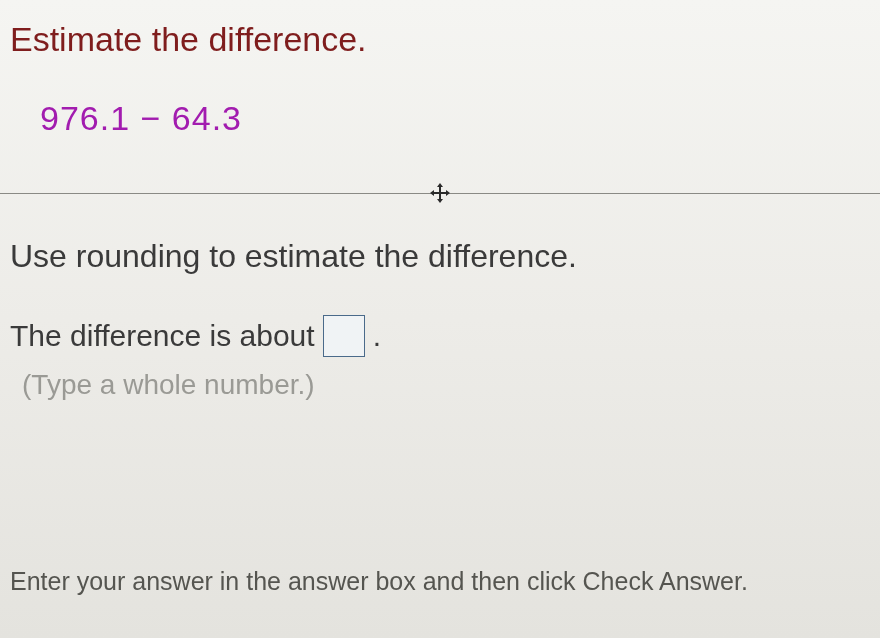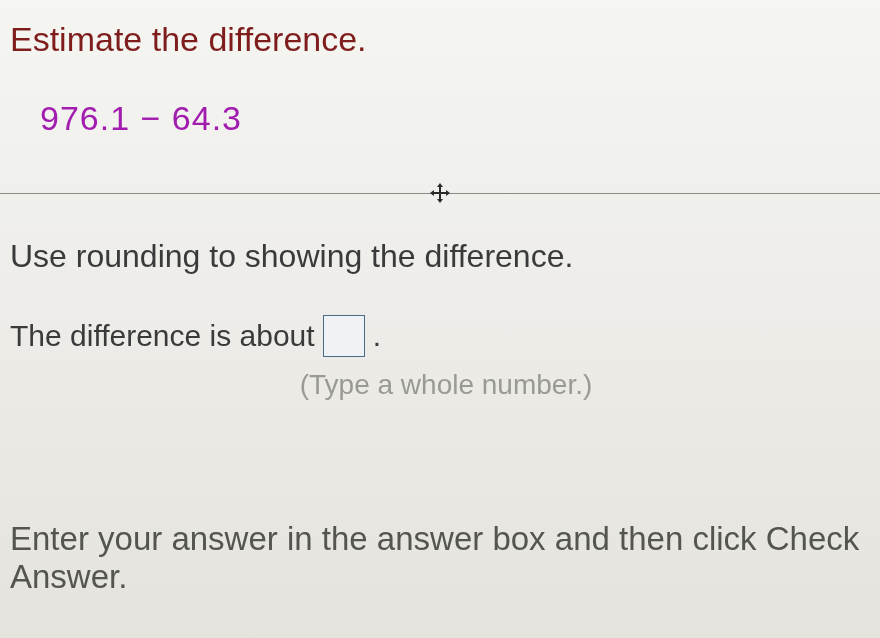--- a/index.html
+++ b/index.html
@@ -77,30 +77,29 @@
       border: 1px solid #4a6a8a;
       background: #f0f3f5;
       font-size: 24px;
       text-align: center;
       color: #3a3a3a;
     }
     .hint-text {
       font-size: 28px;
       color: #9a9a95;
       margin-left: 12px;
-      text-align: center;
     }
     .footer-section {
       position: absolute;
       bottom: 18px;
       left: 10px;
       right: 0;
     }
     .footer-instruction {
-      font-size: 33px;
+      font-size: 25px;
       color: #555550;
       margin-bottom: 24px;
     }
     .progress-row {
       display: flex;
       align-items: center;
       gap: 24px;
       margin-left: 14px;
     }
     .progress-label {
@@ -130,21 +129,21 @@
 <div class="divider-row">
   <div class="divider-line"></div>
   <div class="move-icon">
     <svg width="22" height="22" viewBox="0 0 22 22">
       <path d="M11 1 L14 5 L12 5 L12 10 L17 10 L17 8 L21 11 L17 14 L17 12 L12 12 L12 17 L14 17 L11 21 L8 17 L10 17 L10 12 L5 12 L5 14 L1 11 L5 8 L5 10 L10 10 L10 5 L8 5 Z" fill="#2a2a2a"></path>
     </svg>
   </div>
 </div>
 
 <div class="instruction-section">
-  <div class="instruction-text">Use rounding to showing the difference.</div>
+  <div class="instruction-text">Use rounding to estimate the difference.</div>
 
   <div class="answer-row">
     <span>The difference is about</span>
     <input class="answer-input" type="text" value="" style="">
     <span>.</span>
   </div>
 
   <div class="hint-text">(Type a whole number.)</div>
 </div>
 

